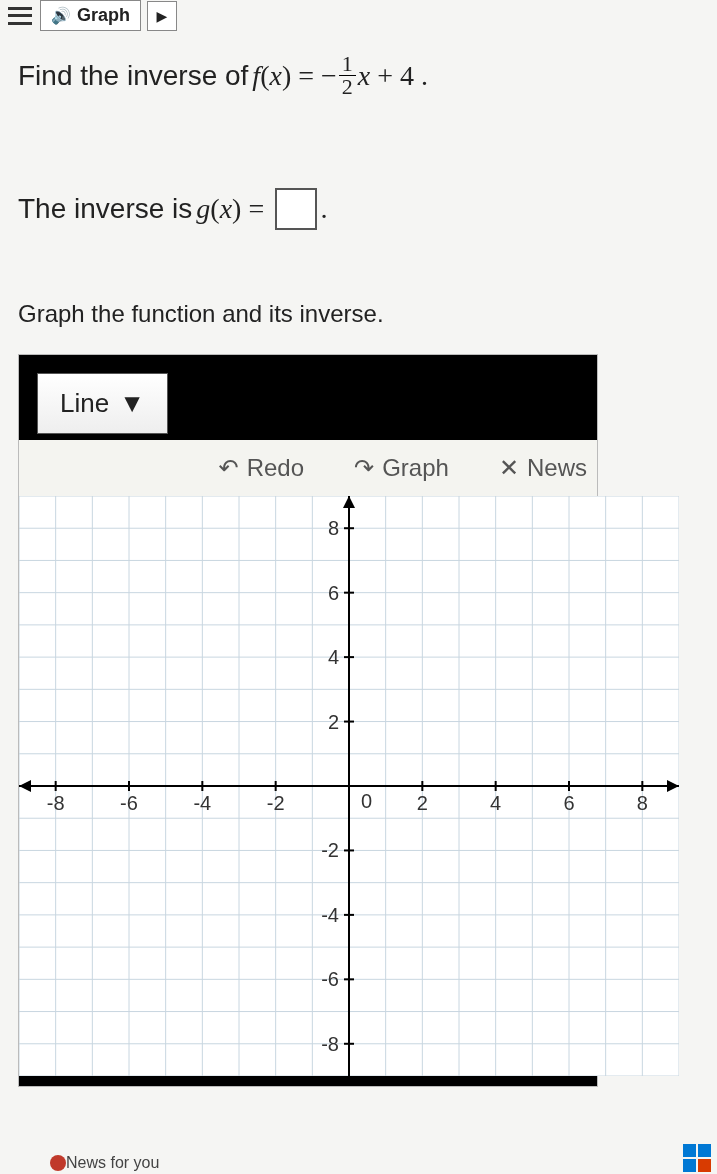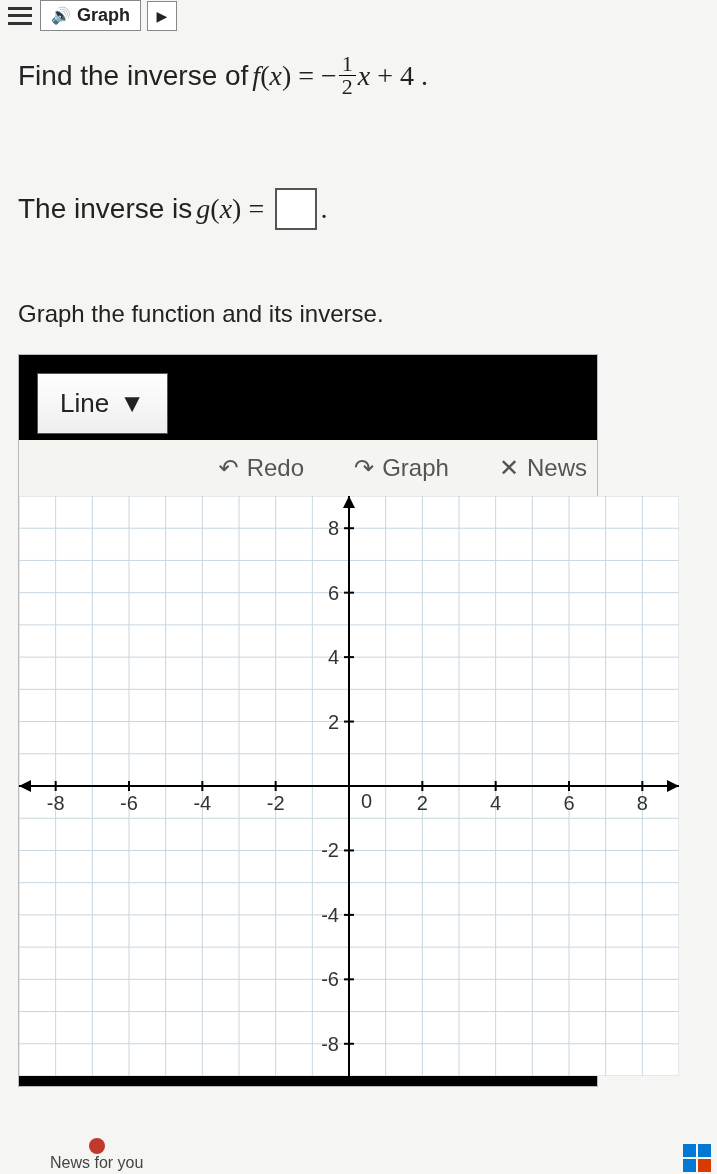--- a/index.html
+++ b/index.html
@@ -103,21 +103,21 @@
     width: 660px;
     height: 580px;
     margin: 0 auto 10px auto;
     background: #fff;
   }
   .graph-area svg { position: absolute; top:0; left:0; }
   .footer {
     position: absolute;
     bottom: 2px; left: 50px;
     font-size: 16px; color: #444;
-    display: flex; align-items: center; gap: 0; flex-direction: column;
+    display: flex; align-items: center; gap: 0;
   }
   .red-dot { width: 16px; height:16px; border-radius:50%; background:#c0392b; }
   .win-icon {
     position: absolute;
     bottom: 2px; right: 6px;
     width: 28px; height: 28px;
     display: grid; grid-template-columns: 1fr 1fr; grid-template-rows: 1fr 1fr; gap: 2px;
   }
   .win-icon div:nth-child(1){background:#0078d4;}
   .win-icon div:nth-child(2){background:#0078d4;}

